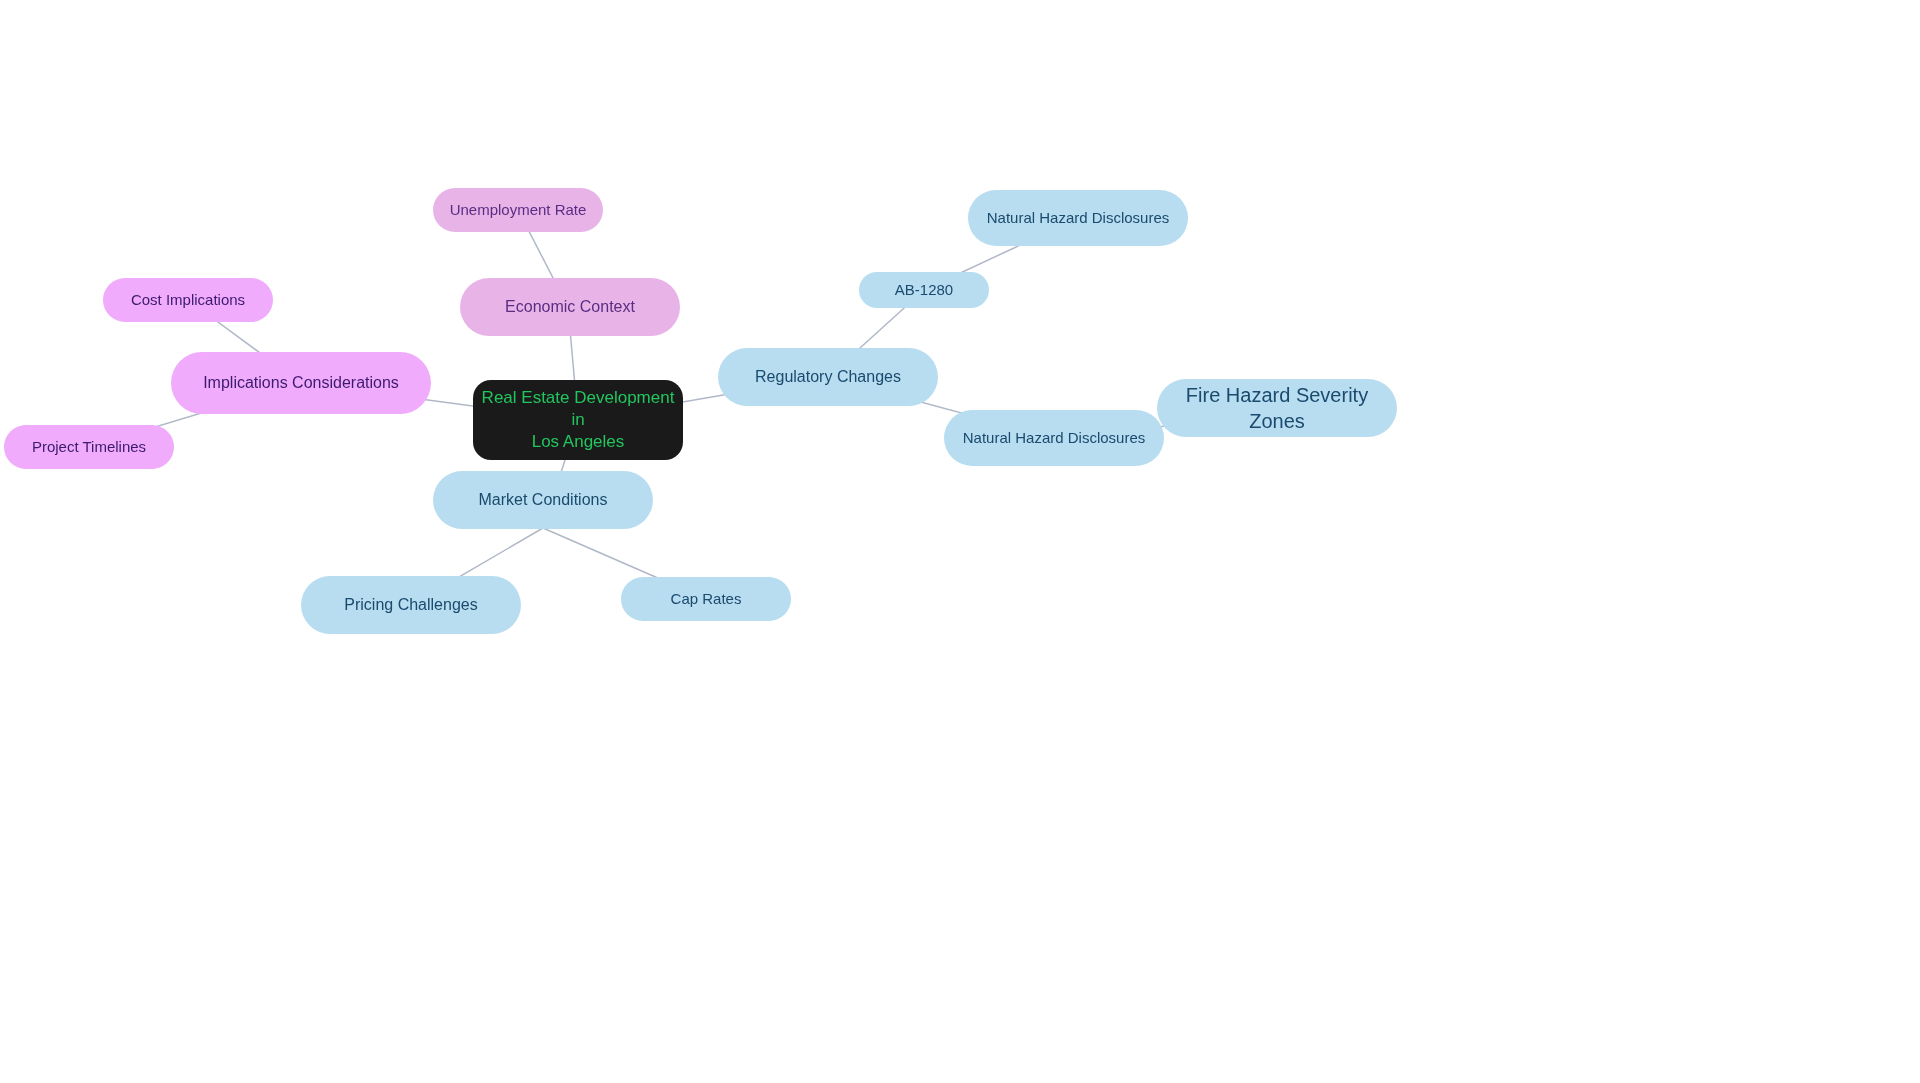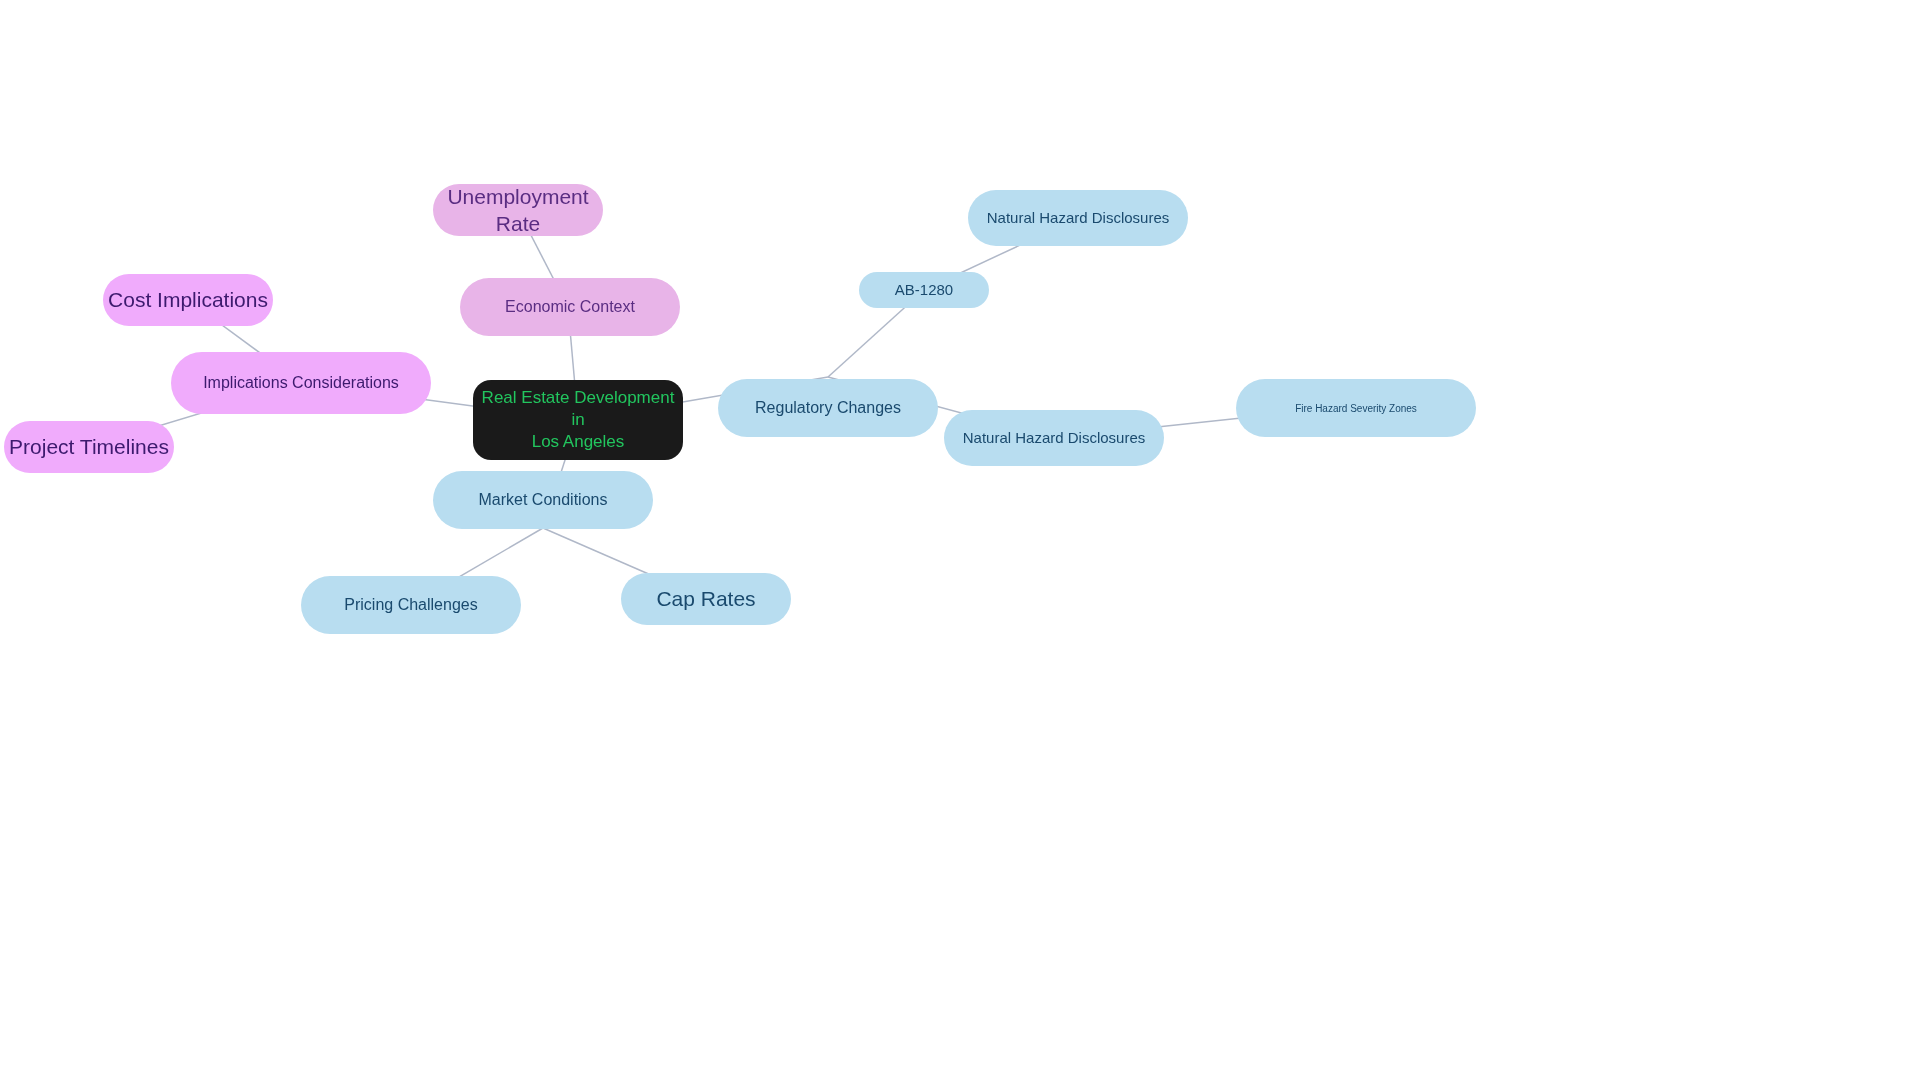--- a/index.html
+++ b/index.html
@@ -49,22 +49,22 @@
       color: #3d1a6e;
       border: none;
     }
     .node-blue {
       background: #b8ddf0;
       color: #1a4a6e;
       border: none;
     }
     .node-sm {
       width: 170px;
-      height: 52px;
-      font-size: 21px;
+      height: 44px;
+      font-size: 15px;
     }
     .node-md {
       width: 220px;
       height: 58px;
       font-size: 16px;
     }
     .node-lg {
       width: 260px;
       height: 62px;
       font-size: 16px;
@@ -100,21 +100,21 @@
 <div class="node node-purple node-sm" id="node-cost" style="left: 188px; top: 300px;">Cost Implications</div>
 
 <div class="node node-purple node-sm" id="node-project" style="left: 89px; top: 447px;">Project Timelines</div>
 
 <div class="node node-blue node-md" id="node-market" style="left: 543px; top: 500px;">Market Conditions</div>
 
 <div class="node node-blue node-md" id="node-pricing" style="left: 411px; top: 605px;">Pricing Challenges</div>
 
 <div class="node node-blue node-sm" id="node-cap" style="left: 706px; top: 599px;">Cap Rates</div>
 
-<div class="node node-blue node-md" id="node-regulatory" style="left: 828px; top: 377px; margin-top: 31px;">Regulatory Changes</div>
+<div class="node node-blue node-md" id="node-regulatory" style="left: 828px; top: 377px;">Regulatory Changes</div>
 
 <div class="node node-blue" id="node-ab1280" style="left: 924px; top: 290px; width: 130px; height: 36px; font-size: 15px;">AB-1280</div>
 
 <div class="node node-blue" id="node-natural-top" style="left: 1078px; top: 218px; width: 220px; height: 56px; font-size: 15px;">Natural Hazard Disclosures</div>
 
 <div class="node node-blue" id="node-natural-bottom" style="left: 1054px; top: 438px; width: 220px; height: 56px; font-size: 15px;">Natural Hazard Disclosures</div>
 
-<div class="node node-blue" id="node-fire" style="left: 1356px; top: 408px; width: 240px; height: 58px; font-size: 10px;">Fire Hazard Severity Zones</div>
+<div class="node node-blue" id="node-fire" style="left: 1277px; top: 408px; width: 240px; height: 58px; font-size: 20px;">Fire Hazard Severity Zones</div>
 
 </body></html>

